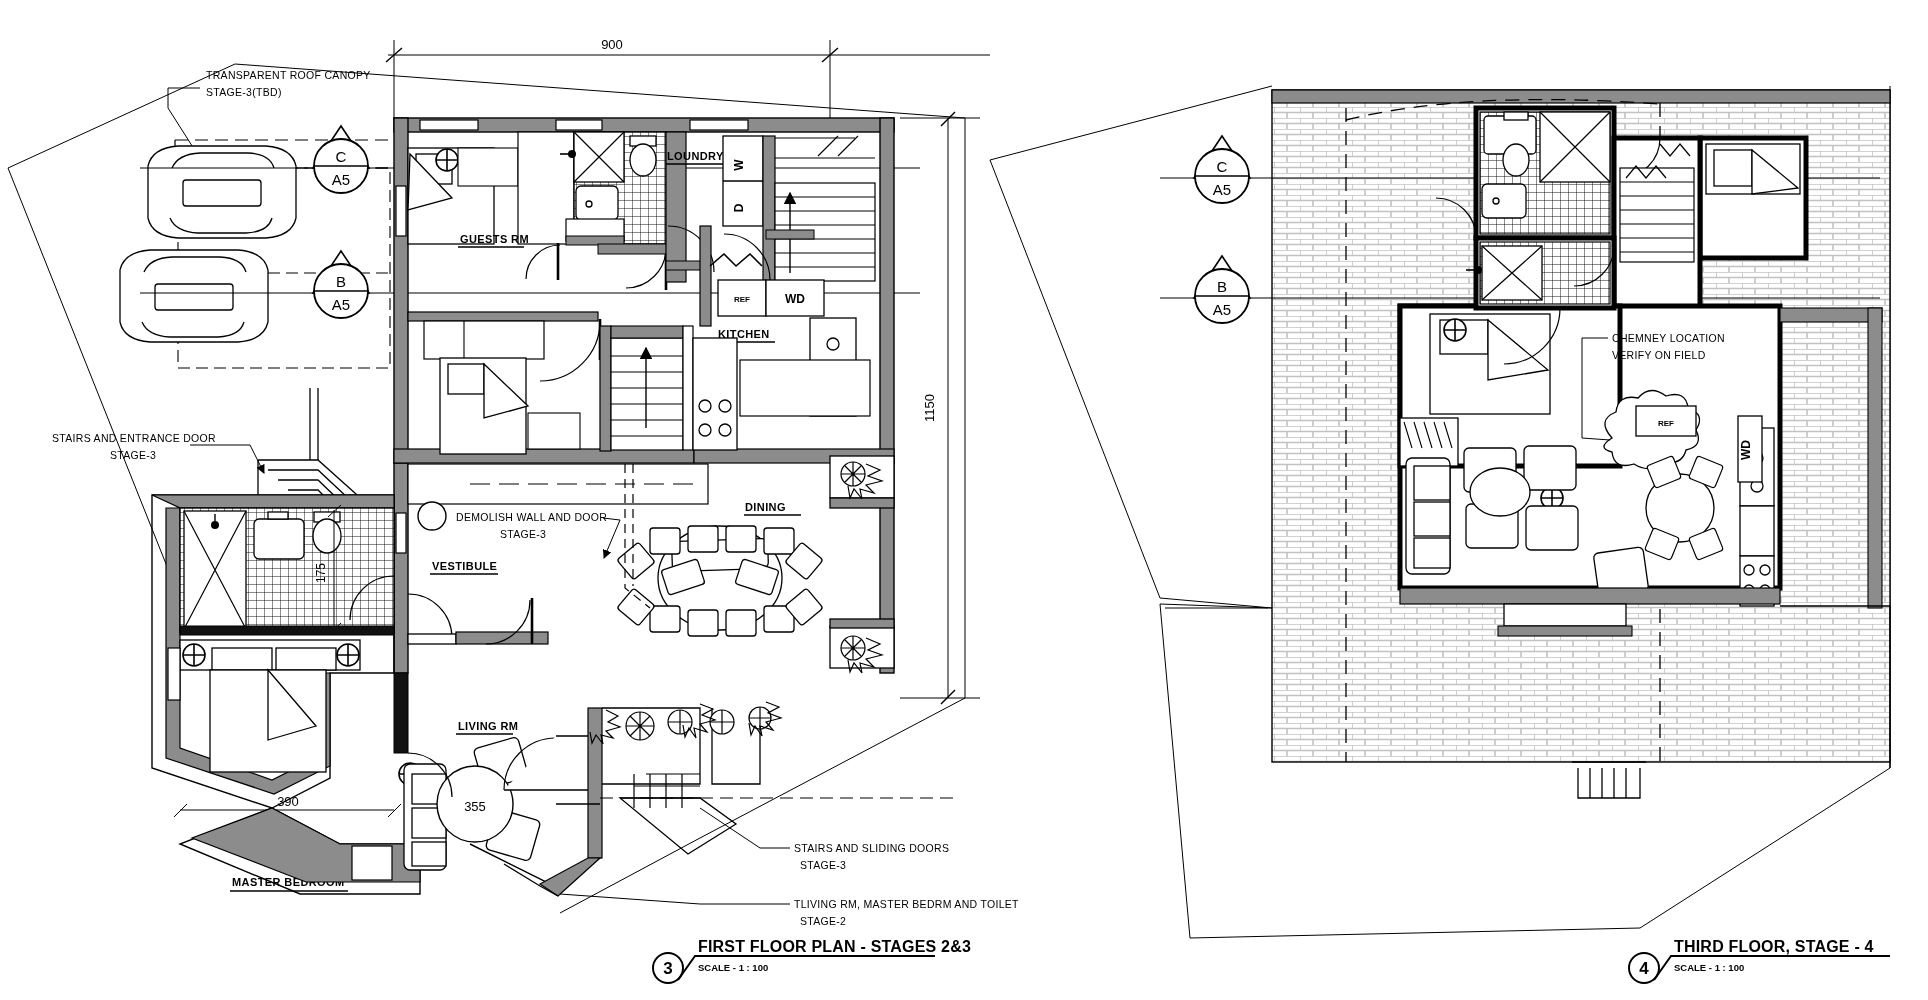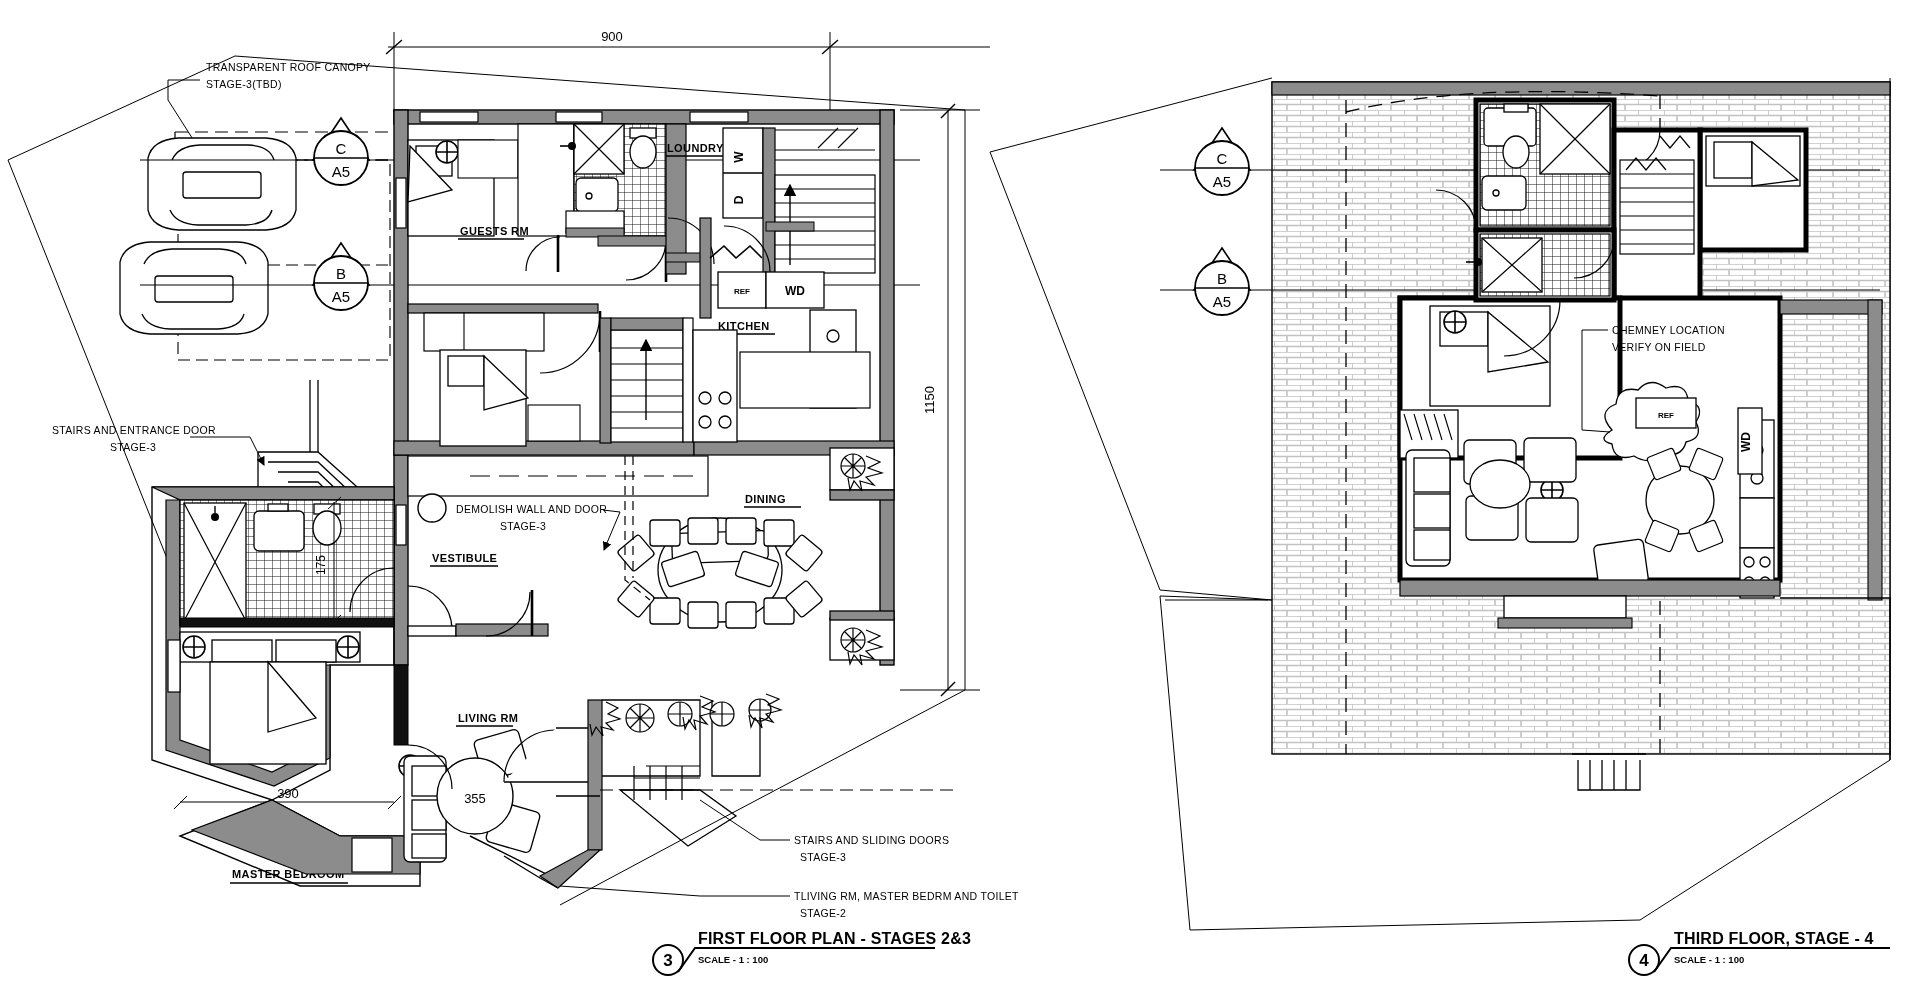--- a/index.html
+++ b/index.html
@@ -1,19 +1,19 @@
 <!DOCTYPE html>
 <html><head>
 <meta charset="utf-8">
 <title>Architectural Floor Plans</title>
 <style>
   html,body{margin:0;padding:0;background:#ffffff;}
   body{width:1928px;height:1000px;overflow:hidden;
        font-family:"Liberation Sans", sans-serif;color:#000;}
-  #sheet{position:relative;width:1928px;height:976px;background:#be185d;}
+  #sheet{position:relative;width:1928px;height:976px;background:#be185d;margin-top:8px;}
   svg{display:block;}
   
   text{font-family:"Liberation Sans", sans-serif;fill:#000;}
   .t-room{font-size:11px;font-weight:bold;letter-spacing:.4px;}
   .t-note{font-size:10.5px;letter-spacing:.3px;font-family:"Liberation Sans",sans-serif;}
   .t-dim{font-size:13px;}
   .t-dim-sm{font-size:12px;}
   .t-mark{font-size:15px;}
   .t-title{font-size:16px;font-weight:bold;letter-spacing:.2px;}
   .t-scale{font-size:9.5px;font-weight:bold;}

